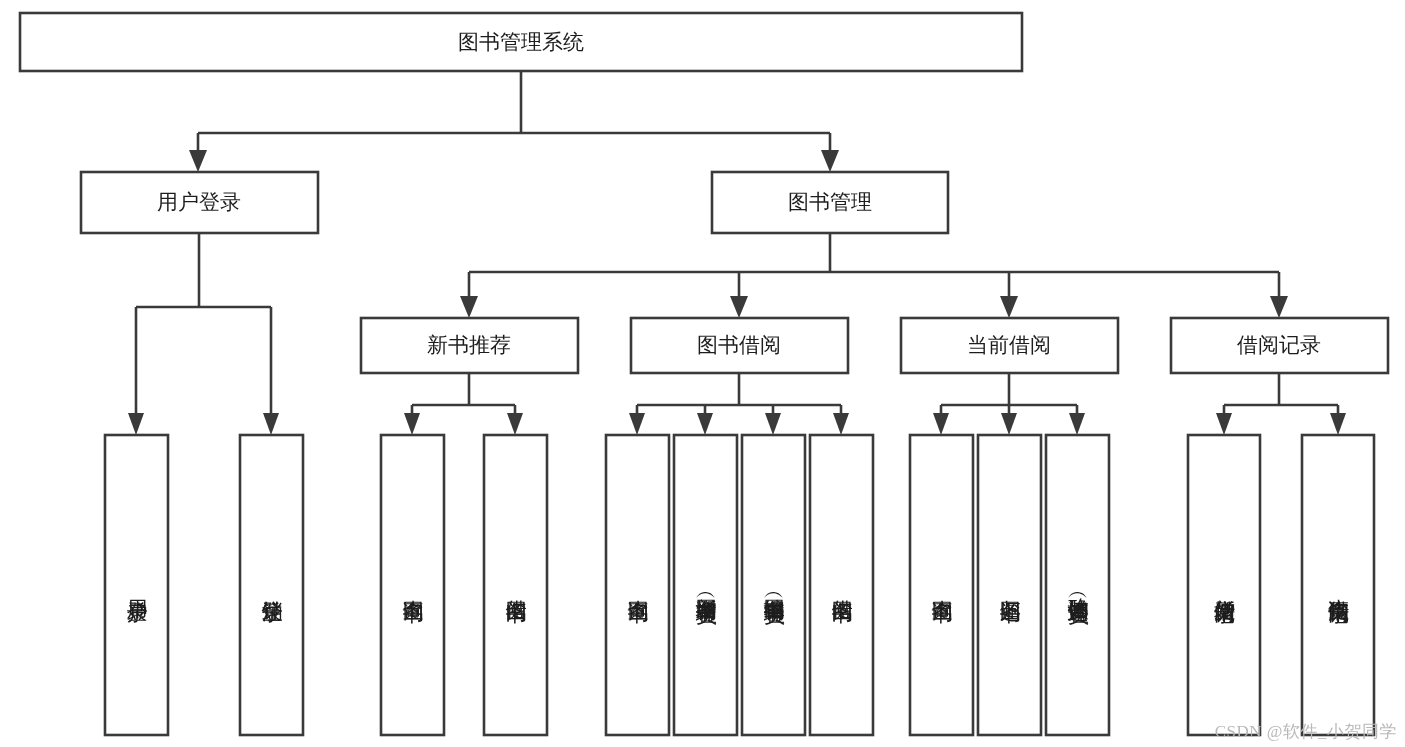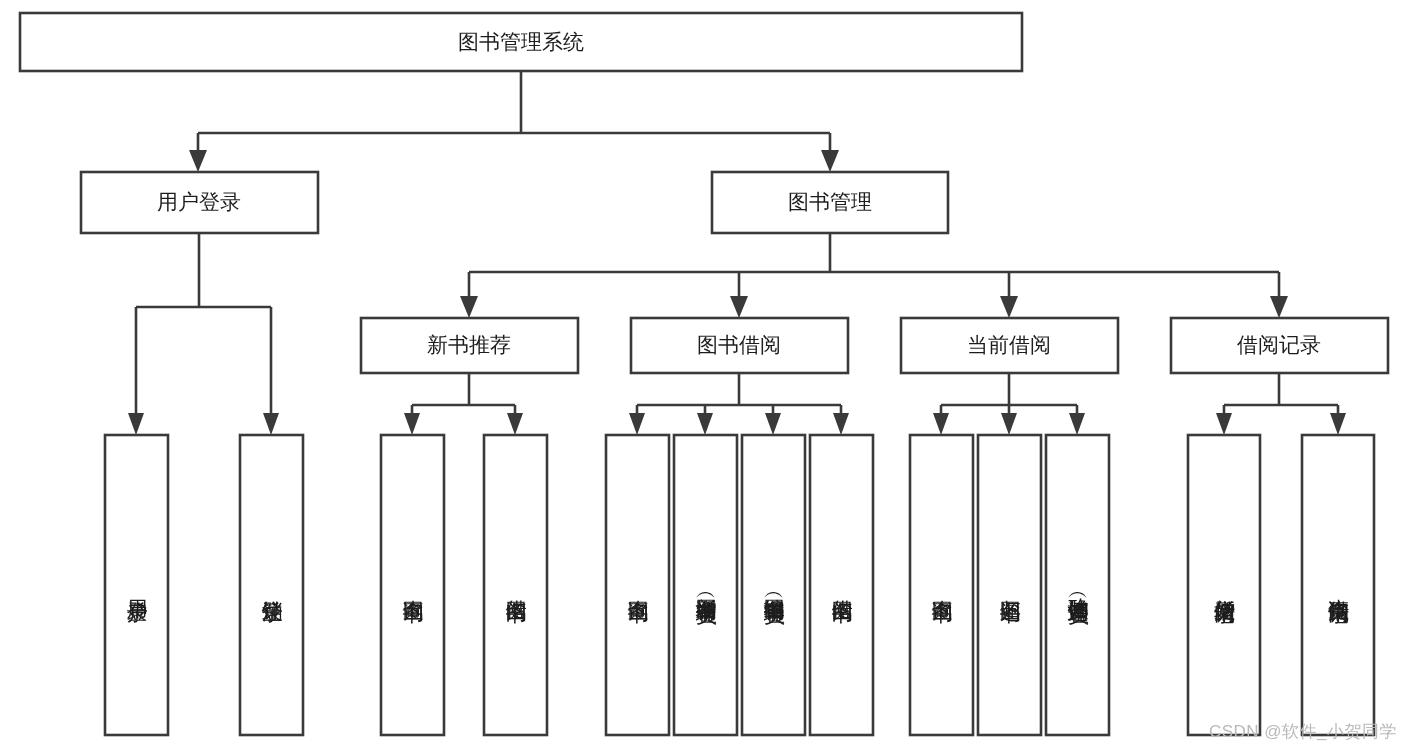--- a/index.html
+++ b/index.html
@@ -63,21 +63,21 @@
     align-items: center;
     justify-content: center;
     white-space: nowrap;
     letter-spacing: 1px;
     pointer-events: none;
   }
   #watermark {
     position: absolute;
     right: 8px;
     bottom: 4px;
-    font-family: Liberation Sans, sans-serif;
+    font-family: Liberation Serif, serif;
     font-size: 17px;
     color: #b9b9b9;
     white-space: nowrap;
     letter-spacing: 0.5px;
   }
 </style>
 </head>
 <body>
 
 <div id="diagram-root">

